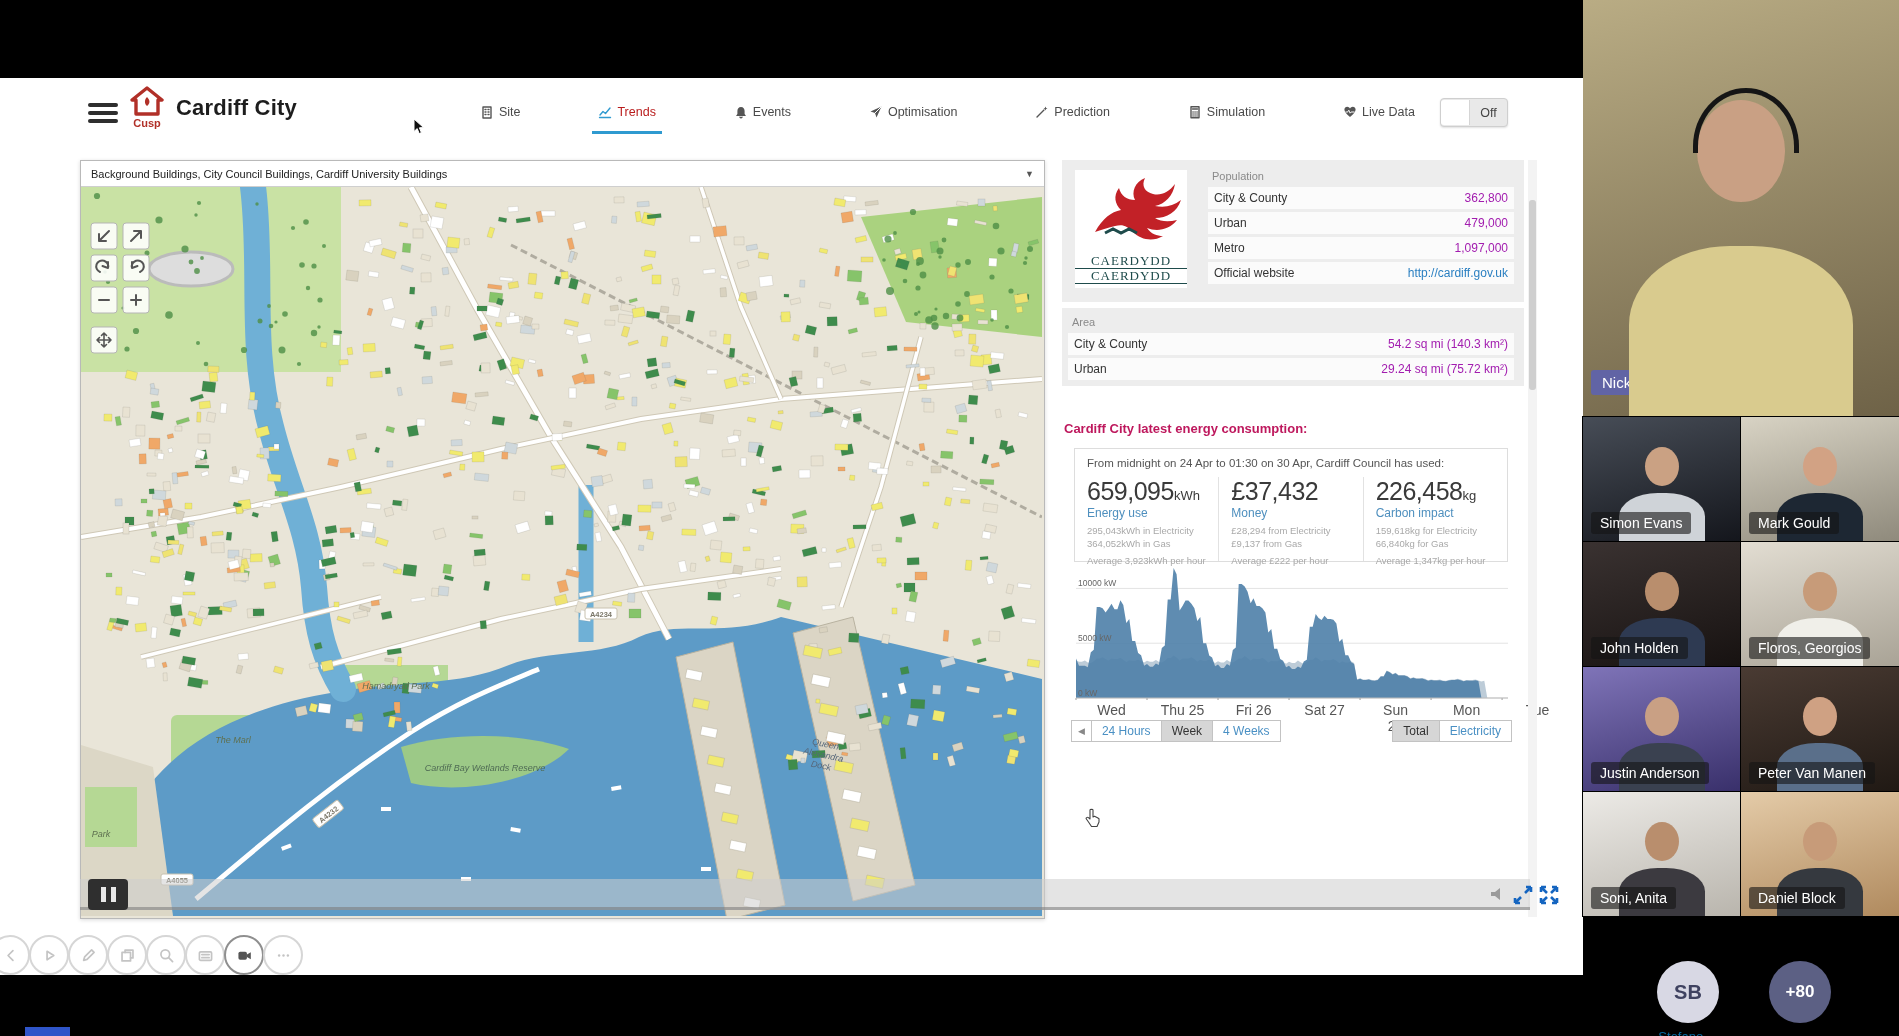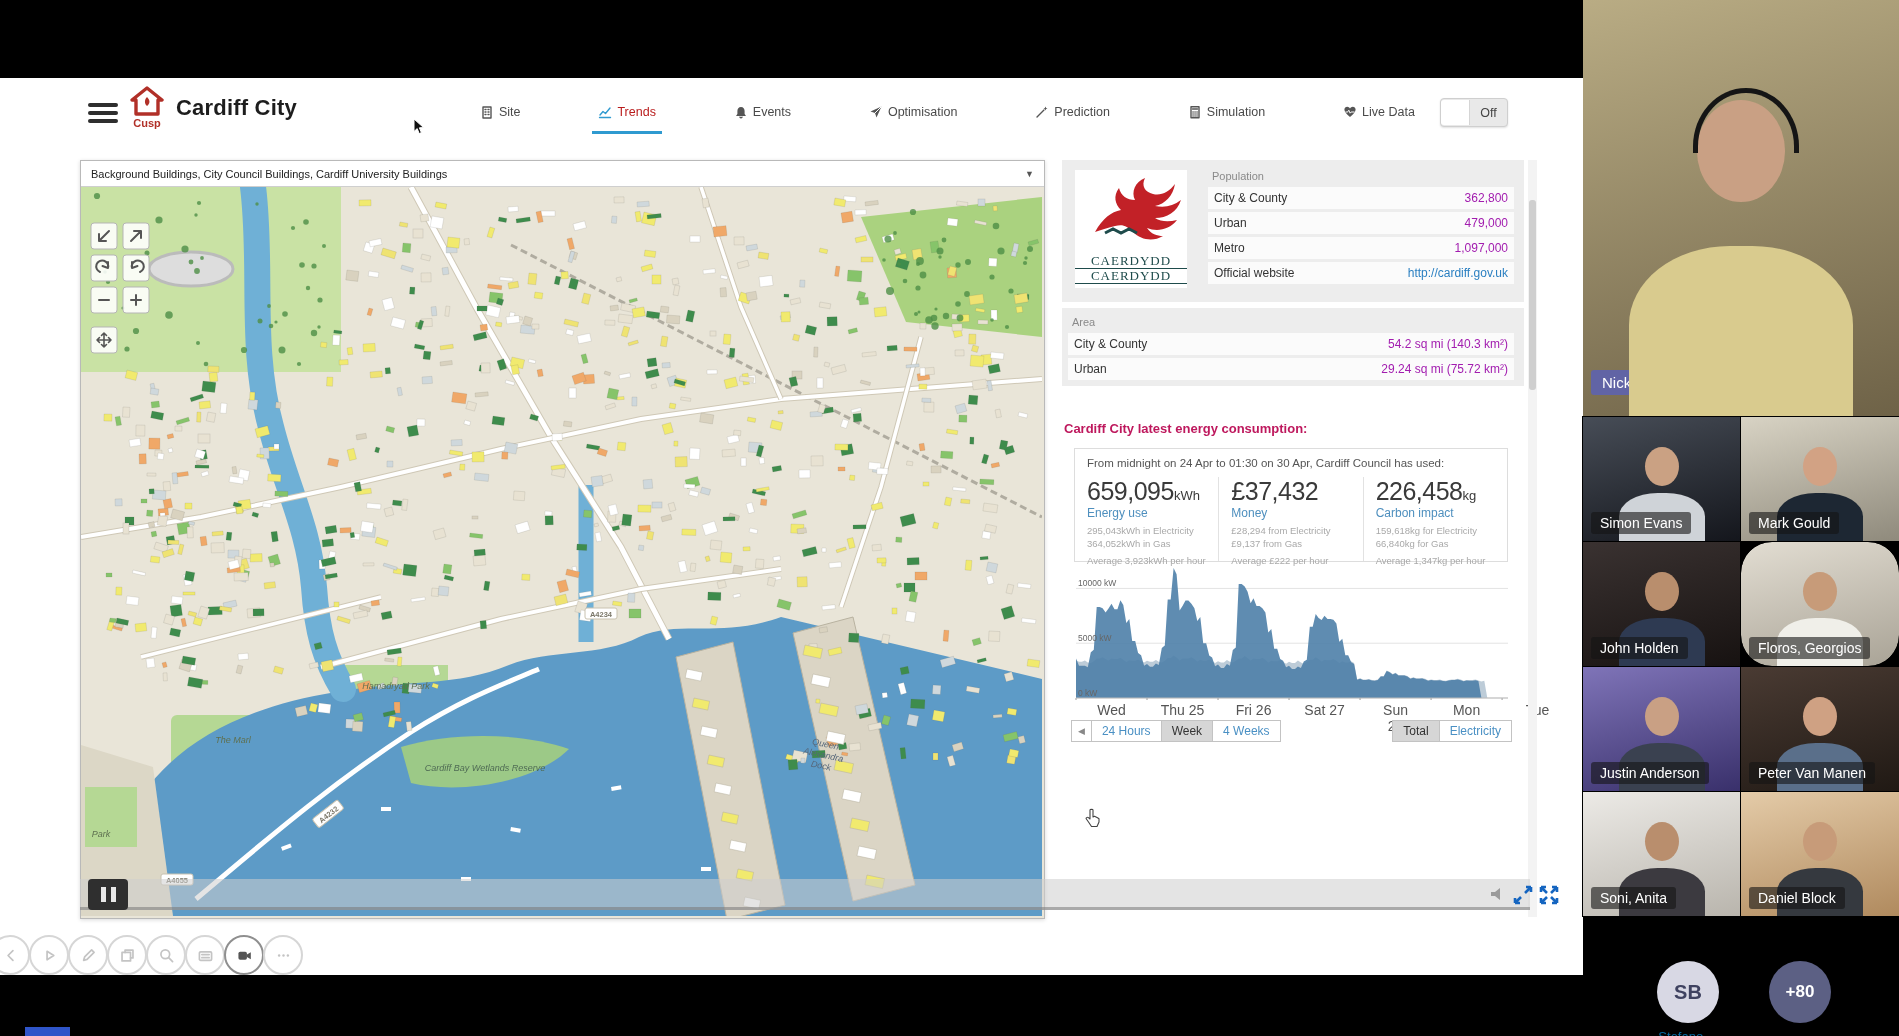--- a/index.html
+++ b/index.html
@@ -1219,21 +1219,21 @@
       <div class="abs tile" style="left: 158px; top: 417px; width: 158px; height: 124px; outline: rgb(0, 0, 0) solid 1px; background: linear-gradient(165deg, rgb(216, 211, 196) 0%, rgb(143, 138, 124) 100%);">
         <div class="p-body" style="width: 86px; height: 52.08px; background: rgb(29, 39, 51); left: 36px; bottom: -4px;"></div>
         <div class="p-head" style="width: 34px; height: 39.1px; background: rgb(210, 162, 132); left: 62px; top: 29.76px;"></div>
         <div class="name-tag" style="bottom: 7px;">Mark Gould</div>
       </div>
       <div class="abs tile" style="left: 0px; top: 542px; width: 157px; height: 124px; outline: rgb(0, 0, 0) solid 1px; background: linear-gradient(165deg, rgb(58, 50, 49) 0%, rgb(23, 18, 17) 100%);">
         <div class="p-body" style="width: 86px; height: 52.08px; background: rgb(46, 58, 82); left: 35.5px; bottom: -4px;"></div>
         <div class="p-head" style="width: 34px; height: 39.1px; background: rgb(185, 142, 109); left: 61.5px; top: 29.76px;"></div>
         <div class="name-tag" style="bottom: 7px;">John Holden</div>
       </div>
-      <div class="abs tile" style="left: 158px; top: 542px; width: 158px; height: 124px; outline: rgb(0, 0, 0) solid 1px; background: linear-gradient(165deg, rgb(226, 221, 210) 0%, rgb(169, 163, 150) 100%); border-radius: 31px;">
+      <div class="abs tile" style="left: 158px; top: 542px; width: 158px; height: 124px; outline: rgb(0, 0, 0) solid 1px; background: linear-gradient(165deg, rgb(226, 221, 210) 0%, rgb(169, 163, 150) 100%);">
         <div class="p-body" style="width: 86px; height: 52.08px; background: rgb(240, 239, 233); left: 36px; bottom: -4px;"></div>
         <div class="p-head" style="width: 34px; height: 39.1px; background: rgb(199, 155, 121); left: 62px; top: 29.76px;"></div>
         <div class="name-tag" style="bottom: 7px;">Floros, Georgios</div>
       </div>
       <div class="abs tile" style="left: 0px; top: 667px; width: 157px; height: 124px; outline: rgb(0, 0, 0) solid 1px; background: linear-gradient(165deg, rgb(127, 116, 184) 0%, rgb(57, 48, 107) 100%);">
         <div class="p-body" style="width: 86px; height: 52.08px; background: rgb(58, 65, 80); left: 35.5px; bottom: -4px;"></div>
         <div class="p-head" style="width: 34px; height: 39.1px; background: rgb(201, 160, 132); left: 61.5px; top: 29.76px;"></div>
         <div class="name-tag" style="bottom: 7px;">Justin Anderson</div>
       </div>
       <div class="abs tile" style="left: 158px; top: 667px; width: 158px; height: 124px; outline: rgb(0, 0, 0) solid 1px; background: linear-gradient(165deg, rgb(74, 59, 51) 0%, rgb(32, 25, 20) 100%);">

